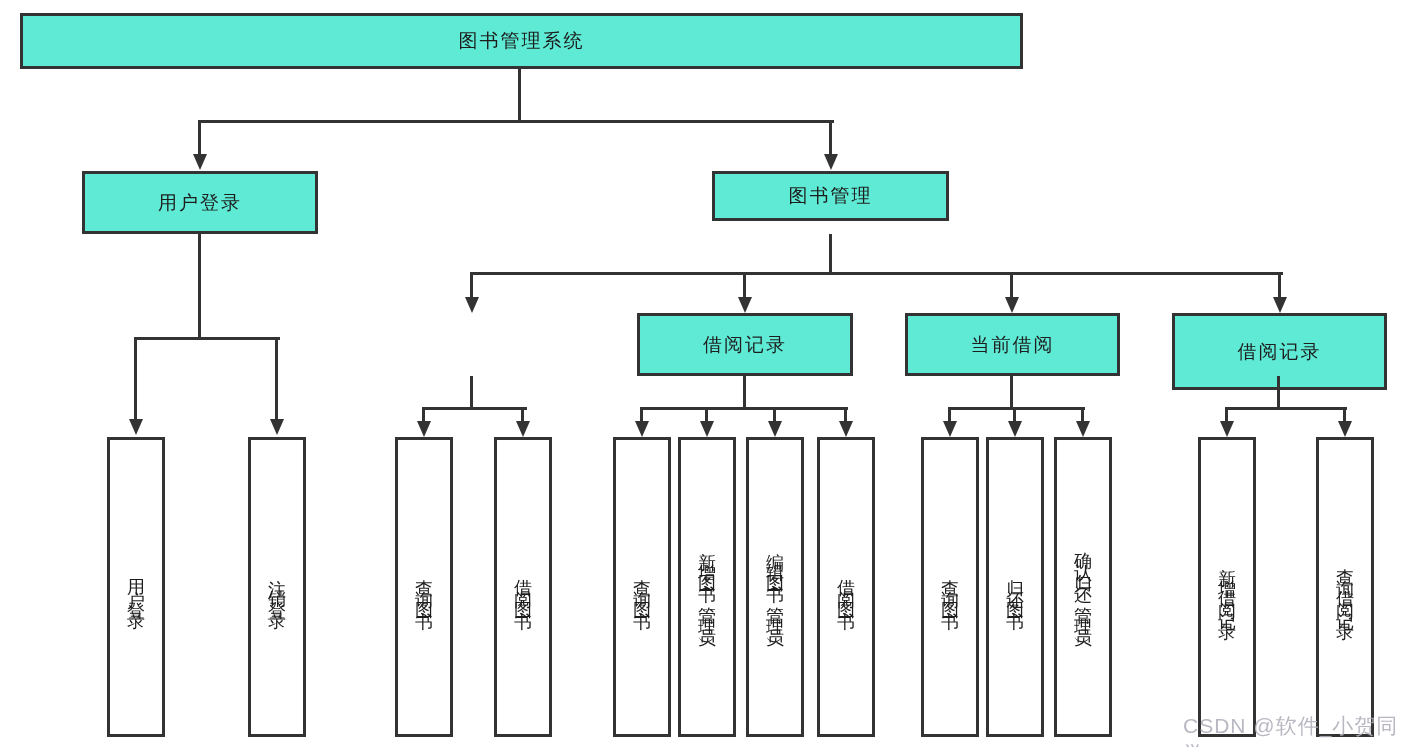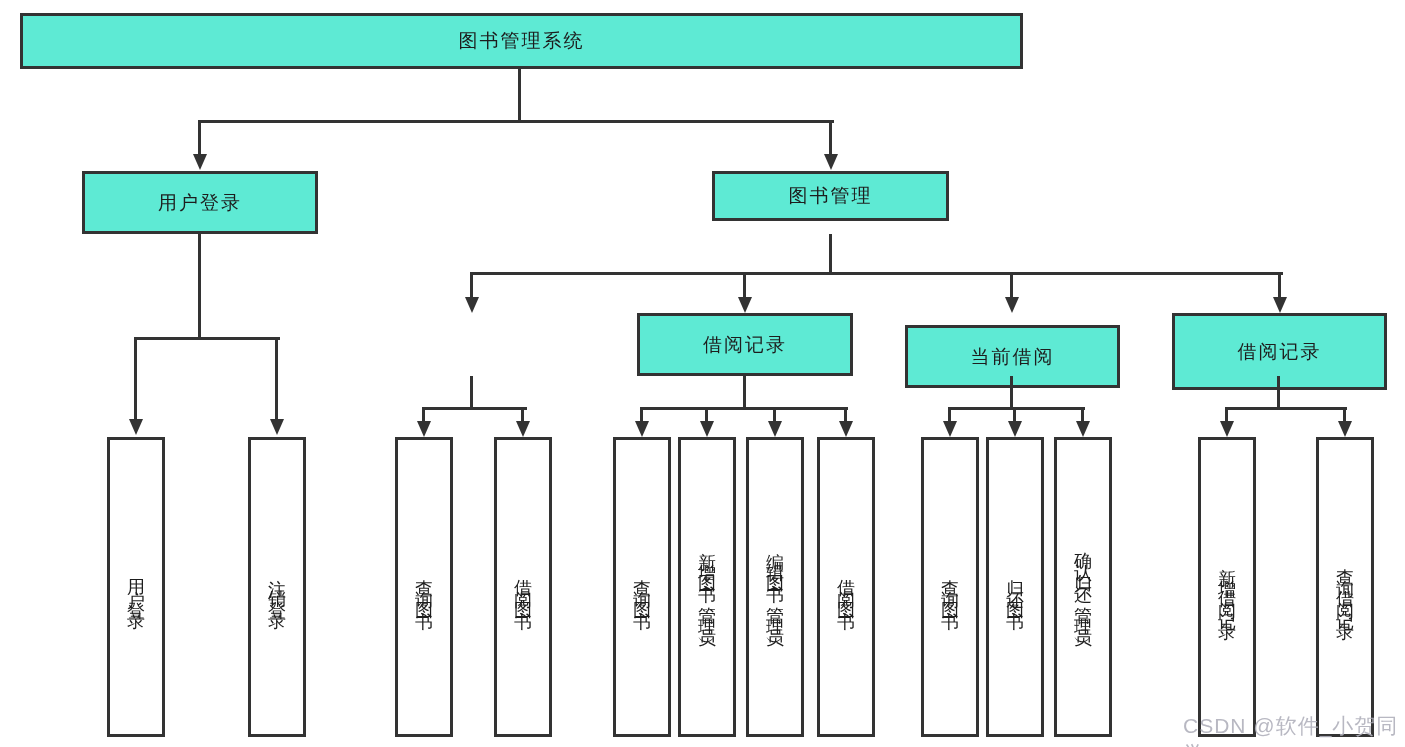--- a/index.html
+++ b/index.html
@@ -61,21 +61,21 @@
   <div class="vline" style="left:470px; top:272px; width:3px; height:27px;"></div>
   <div class="arrow" style="left:465px; top:297px;"></div>
   <div class="vline" style="left:743px; top:272px; width:3px; height:27px;"></div>
   <div class="arrow" style="left:738px; top:297px;"></div>
   <div class="vline" style="left:1010px; top:272px; width:3px; height:27px;"></div>
   <div class="arrow" style="left:1005px; top:297px;"></div>
   <div class="vline" style="left:1278px; top:272px; width:3px; height:27px;"></div>
   <div class="arrow" style="left:1273px; top:297px;"></div>
 
   <div class="node" style="left:637px; top:313px; width:216px; height:63px;">借阅记录</div>
-  <div class="node" style="left:905px; top:313px; width:215px; height:63px;margin-top:12px;">当前借阅</div>
+  <div class="node" style="left:905px; top:313px; width:215px; height:63px;">当前借阅</div>
   <div class="node" style="left:1172px; top:313px; width:215px; height:77px;">借阅记录</div>
 
   <div class="vline" style="left:470px; top:376px; width:3px; height:34px;"></div>
   <div class="hline" style="left:422px; top:407px; width:105px; height:3px;"></div>
   <div class="vline" style="left:422px; top:407px; width:3px; height:16px;"></div>
   <div class="arrow" style="left:417px; top:421px;"></div>
   <div class="vline" style="left:521px; top:407px; width:3px; height:16px;"></div>
   <div class="arrow" style="left:516px; top:421px;"></div>
 
   <div class="vline" style="left:743px; top:376px; width:3px; height:34px;"></div>

